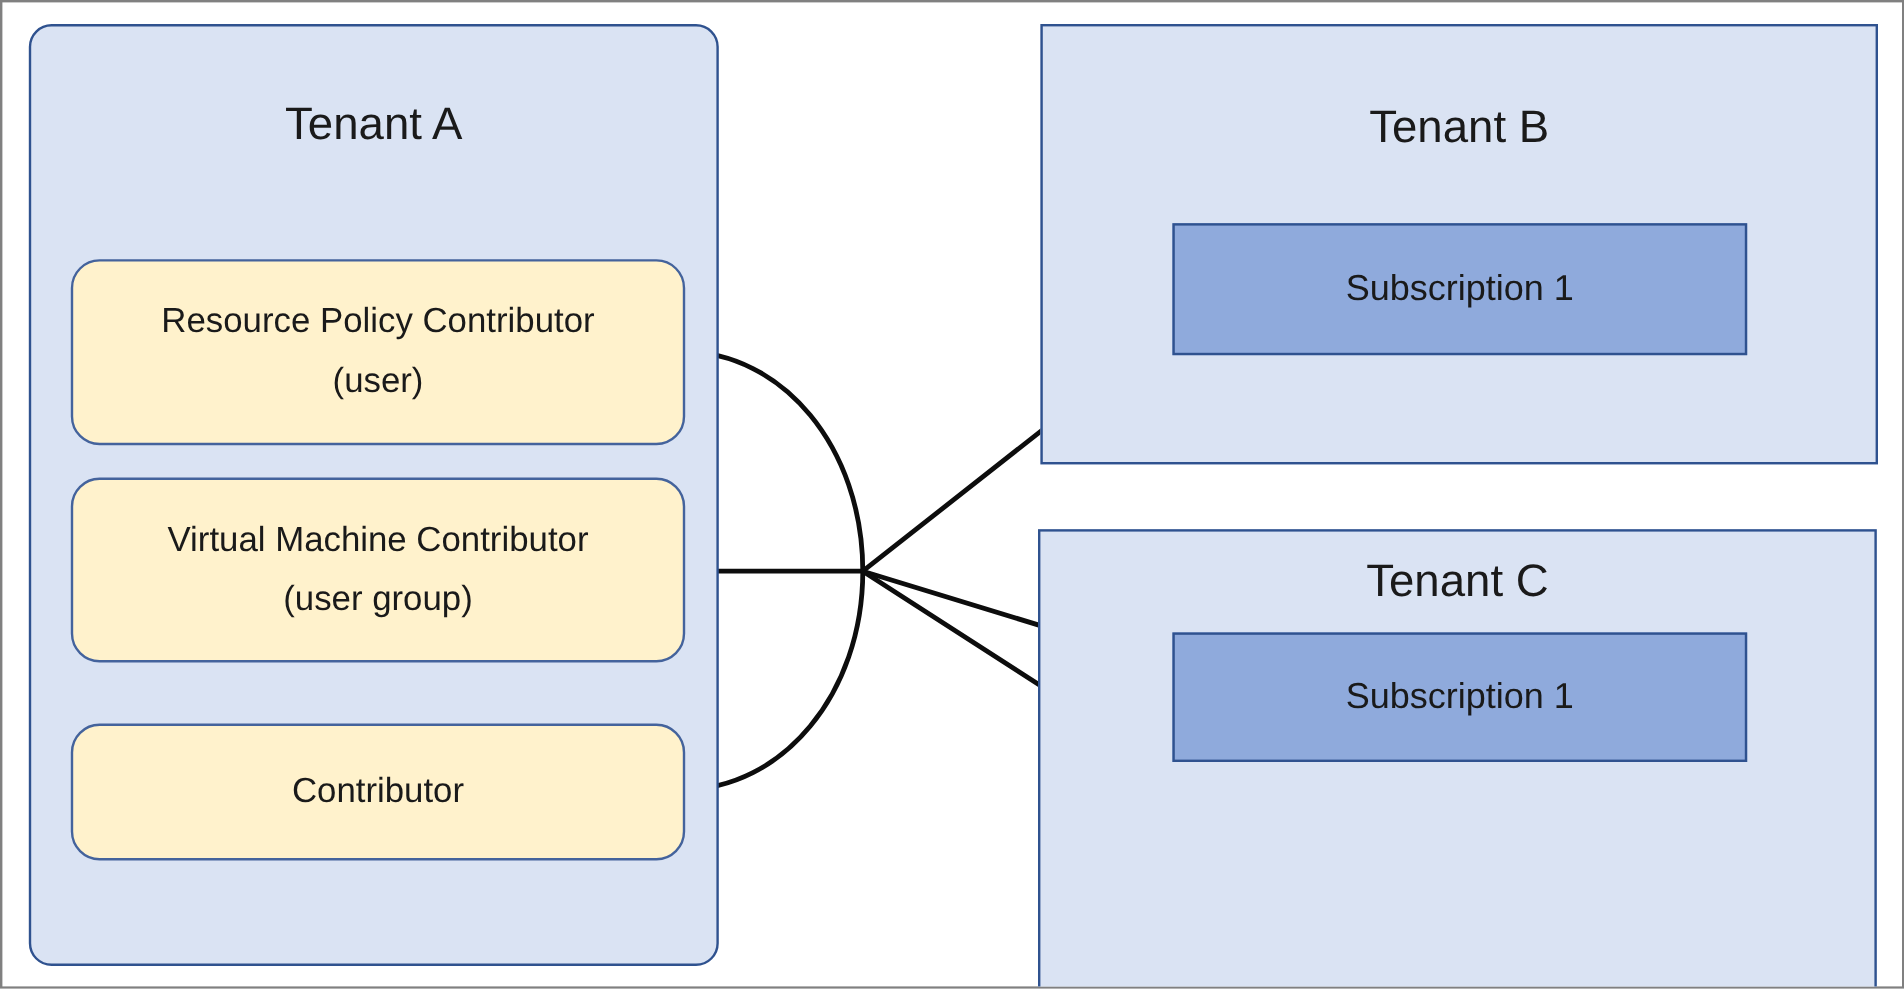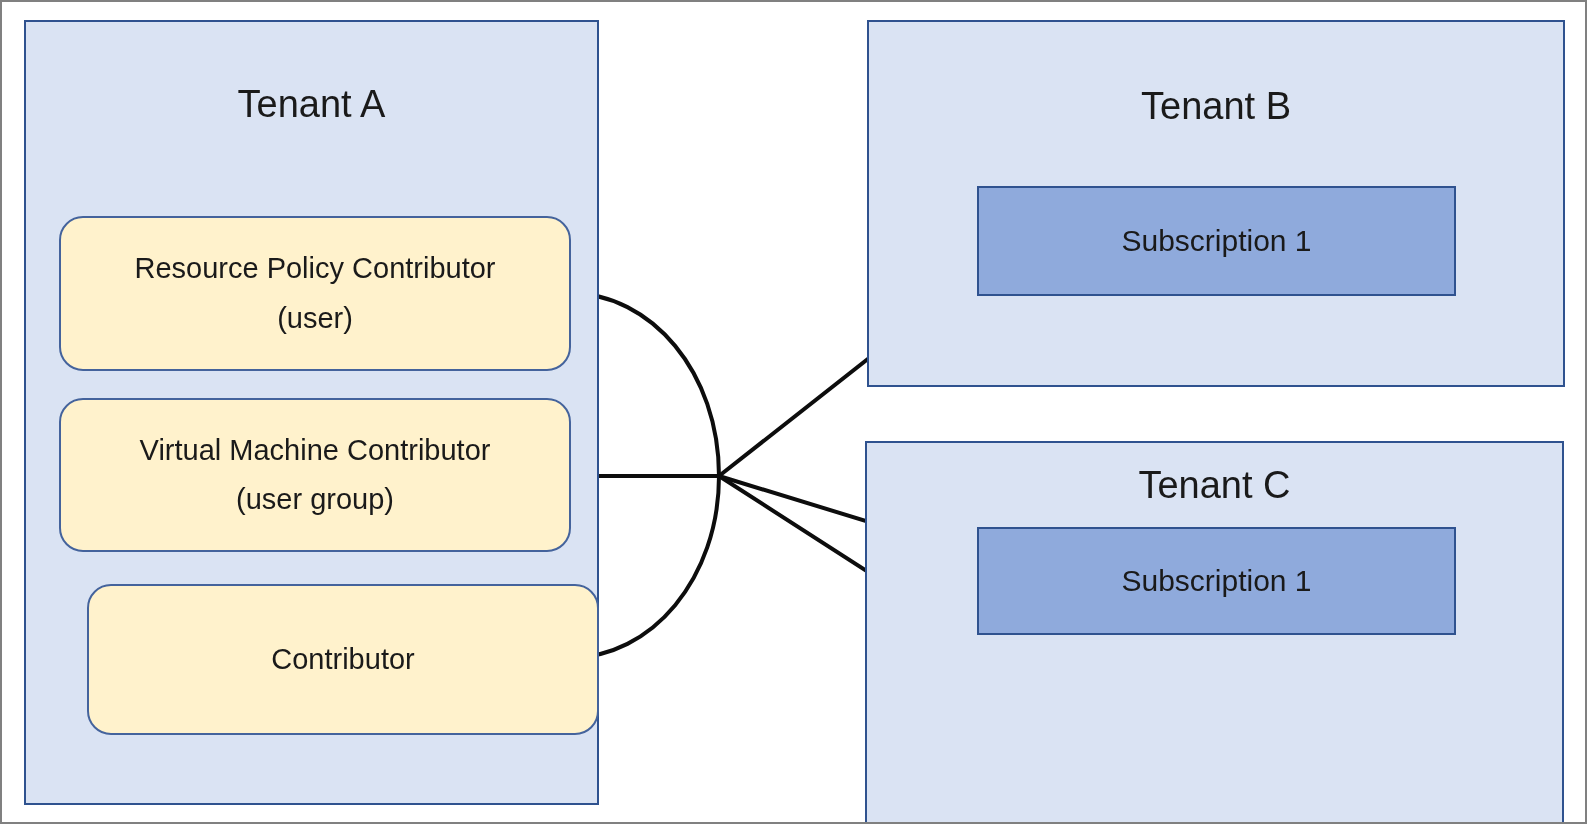--- a/index.html
+++ b/index.html
@@ -40,21 +40,21 @@
     fill: none;
     stroke-linecap: round;
   }
   .arrowhead { fill: var(--connector); }
 
   .tenant {
     position: absolute;
     background: var(--tenant-fill);
     border: 2px solid var(--tenant-border);
   }
-  .tenant-a { left: 22px; top: 18px; width: 575px; height: 785px; }
+  .tenant-a { left: 22px; top: 18px; width: 575px; height: 785px; border-radius: 19px; }
   .tenant-b { left: 865px; top: 18px; width: 698px; height: 367px; padding-left: 11px; }
   .tenant-c { left: 863px; top: 439px; width: 699px; height: 400px; }
 
   .tenant-title {
     position: absolute;
     left: 0; right: 0;
     text-align: center;
     font-size: 38px;
     line-height: 1.3;
     color: var(--text);
@@ -75,21 +75,21 @@
     flex-direction: column;
     align-items: center;
     justify-content: center;
     text-align: center;
     font-size: 29px;
     line-height: 1.7;
     color: var(--text);
   }
   .role-1 { top: 194px; }
   .role-2 { top: 376px; height: 154px; }
-  .role-3 { top: 562px; height: 151px; margin-left: 28px; }
+  .role-3 { top: 581px; height: 114px; }
 
   .subscription {
     position: absolute;
     width: 479px;
     background: var(--subscription-fill);
     border: 2px solid var(--subscription-border);
     display: flex;
     align-items: center;
     justify-content: center;
     text-align: left;

